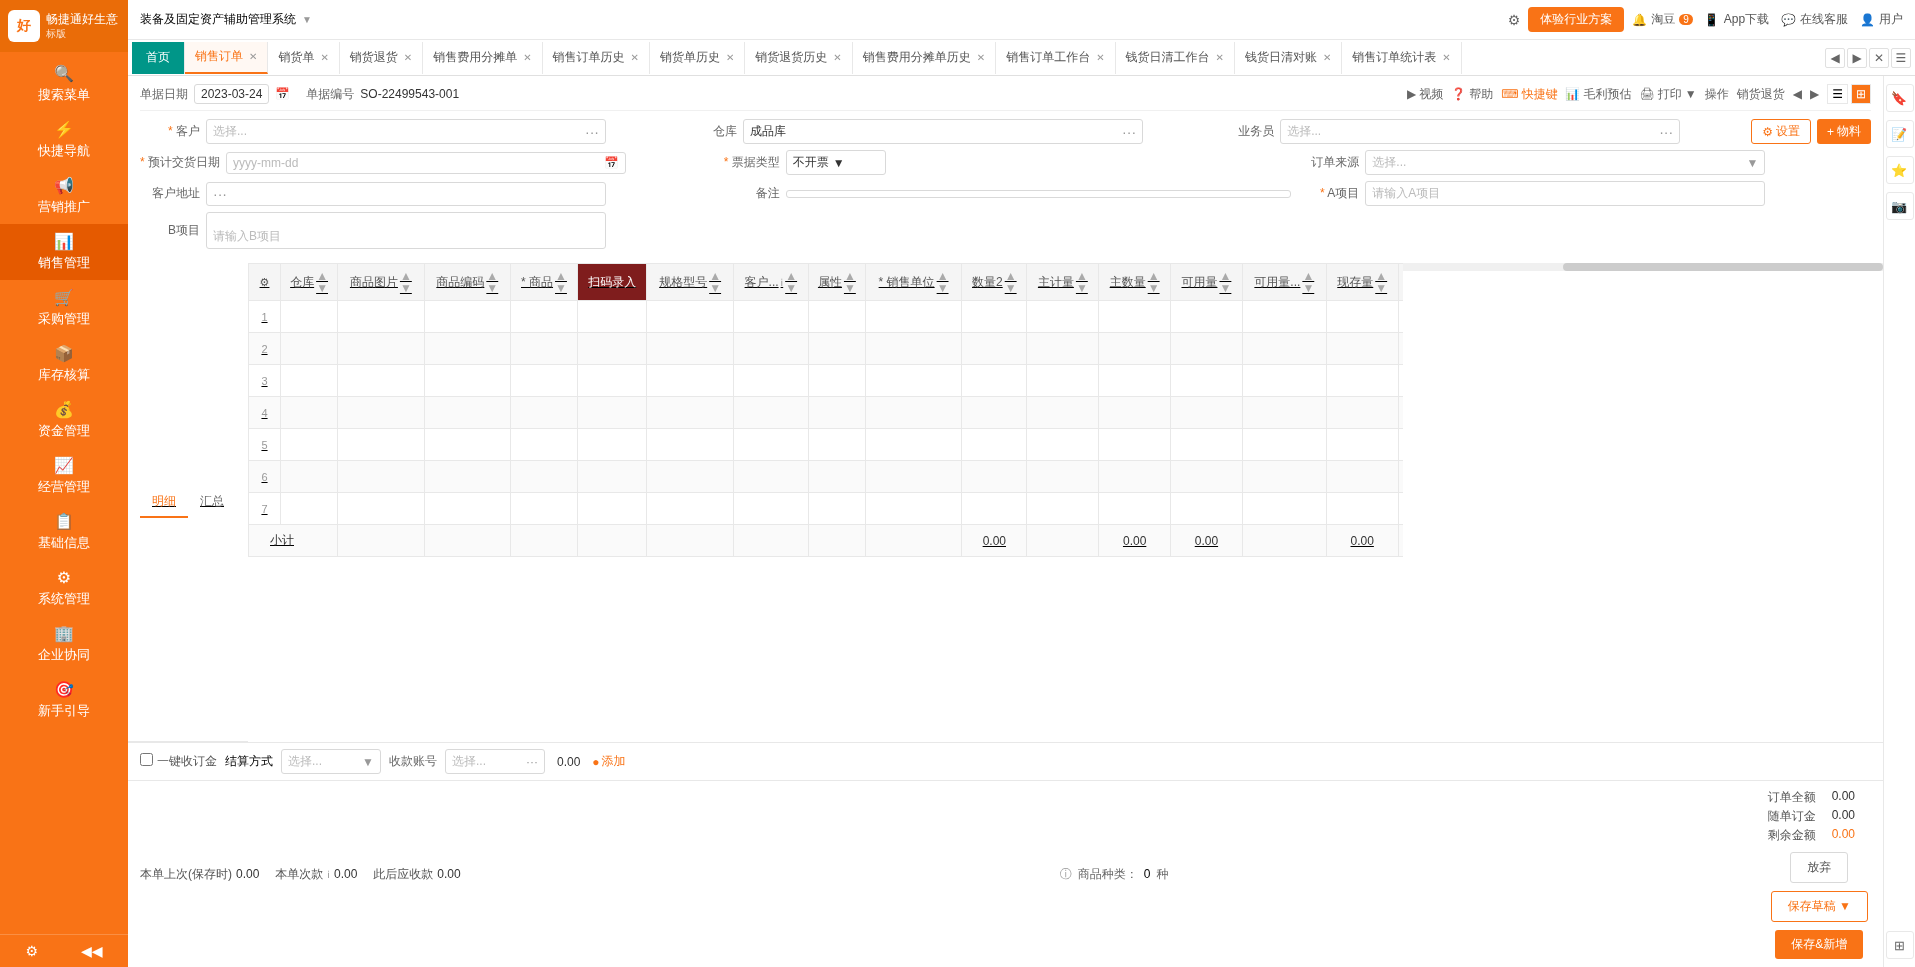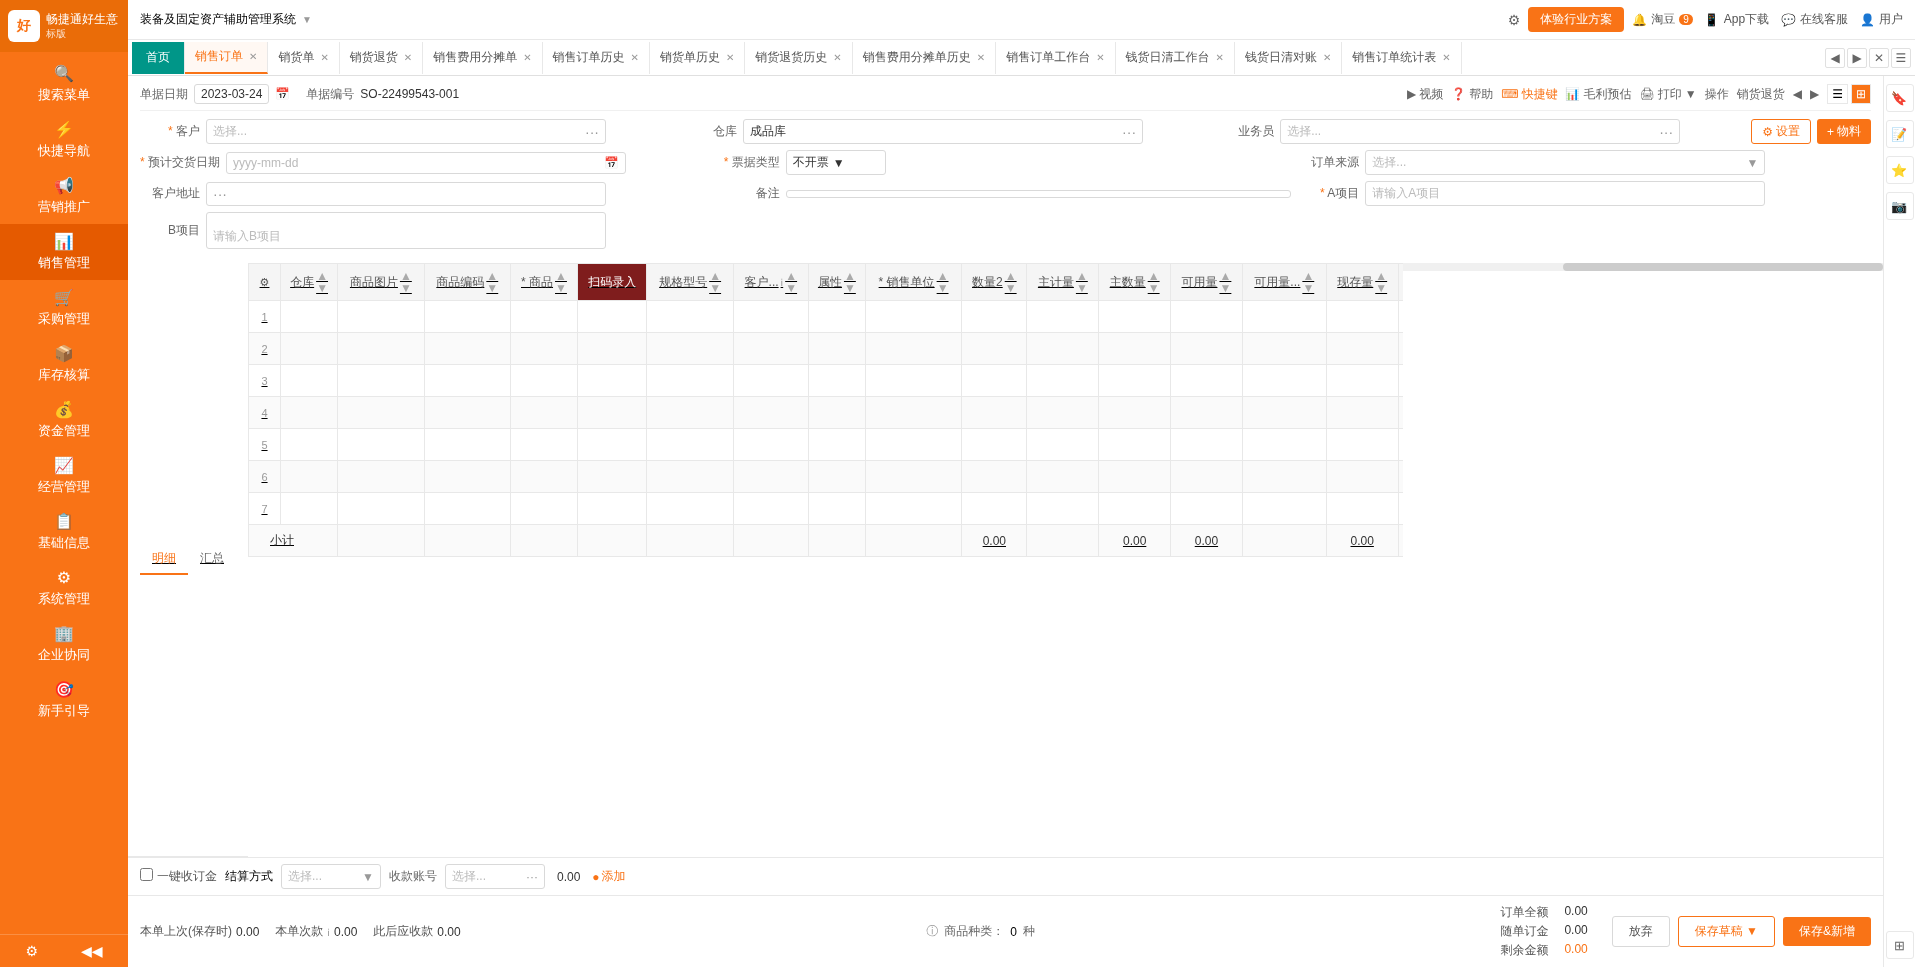--- a/index.html
+++ b/index.html
@@ -86,21 +86,21 @@
     .subtotal-value { color: #f97316; font-weight: bold; }
 
     
     .bottom-bar { background: #fff; border-top: 1px solid #e8e8e8; padding: 6px 12px; flex-shrink: 0; display: flex; align-items: center; gap: 16px; }
     .bottom-summary-item { display: flex; align-items: center; gap: 4px; color: #555; }
     .bottom-summary-val { color: #333; }
 
     
     .footer-bar { background: #fff; border-top: 1px solid #e8e8e8; padding: 8px 12px; flex-shrink: 0; display: flex; align-items: center; justify-content: space-between; }
     .footer-left { display: flex; align-items: center; gap: 16px; }
-    .footer-right { display: flex; align-items: center; gap: 8px; }
+    .footer-right { display: flex; align-items: center; gap: 8px; flex-direction: column; }
     .footer-summary { display: flex; flex-direction: column; align-items: flex-end; gap: 2px; margin-right: 16px; }
     .footer-summary-row { display: flex; gap: 16px; font-size: 11px; color: #555; }
     .footer-summary-val { color: #333; }
     .footer-summary-val.orange { color: #f97316; }
 
     .btn-discard { border: 1px solid #d9d9d9; background: #fff; padding: 6px 16px; border-radius: 3px; cursor: pointer; color: #555; }
     .btn-save-draft { border: 1px solid #f97316; background: #fff; padding: 6px 16px; border-radius: 3px; cursor: pointer; color: #f97316; }
     .btn-save-new { background: #f97316; border: none; padding: 6px 16px; border-radius: 3px; cursor: pointer; color: #fff; }
 
     .payment-row { display: flex; align-items: center; gap: 8px; }

